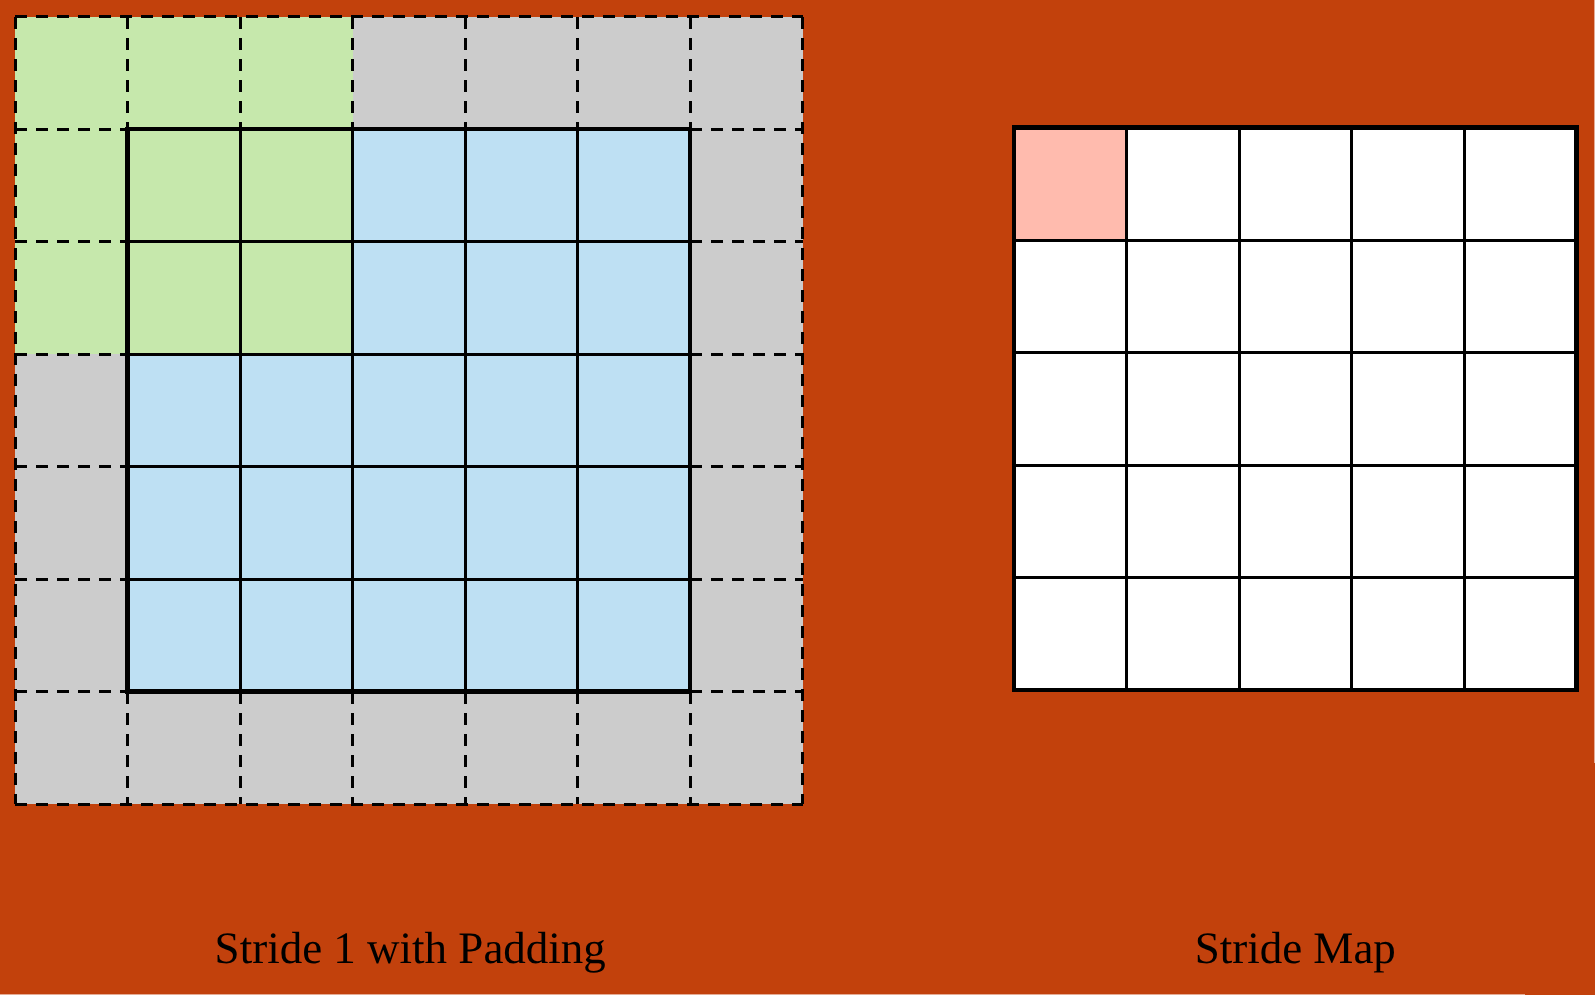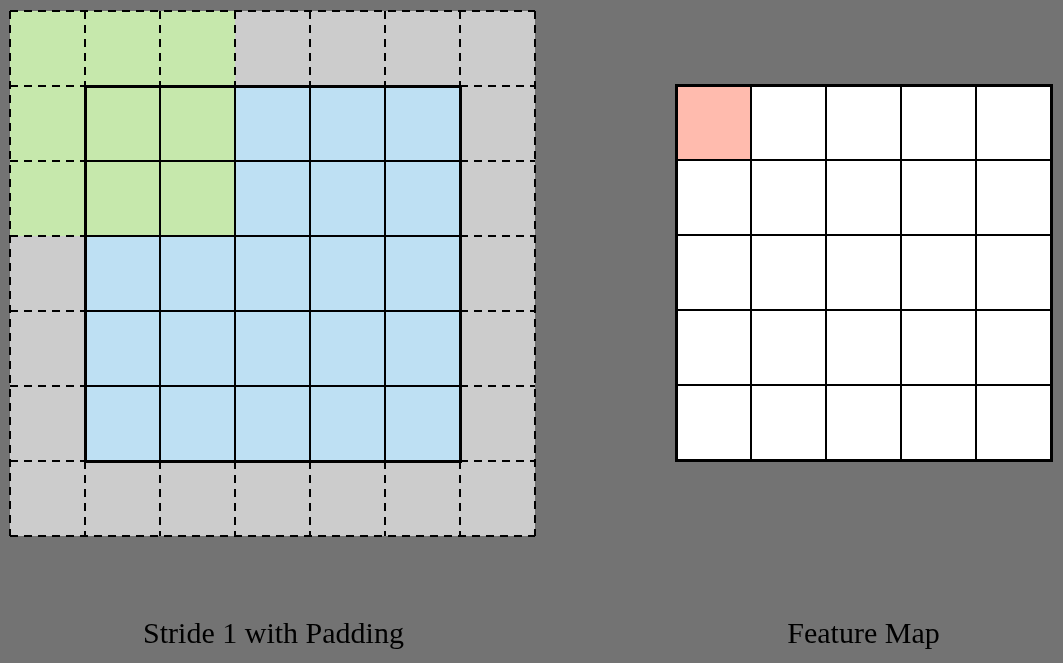--- a/index.html
+++ b/index.html
@@ -4,21 +4,21 @@
 <style>
   html, body {
     margin: 0;
     padding: 0;
     background: #ffffff;
   }
   .canvas {
     position: relative;
     width: 1063px;
     height: 663px;
-    background: #737373;
+    background: #c2410c;
     overflow: hidden;
     font-family: "Liberation Serif", "DejaVu Serif", serif;
   }
   .grid-svg {
     position: absolute;
     display: block;
   }
   #left-grid  { left: 7px;  top: 8px;  }
   #right-grid { left: 673px; top: 82px; }
   .caption {
@@ -159,15 +159,15 @@
       <line x1="0" y1="300" x2="375" y2="300" stroke="#000000" stroke-width="2"></line>
       <line x1="75" y1="0" x2="75" y2="375" stroke="#000000" stroke-width="2"></line>
       <line x1="150" y1="0" x2="150" y2="375" stroke="#000000" stroke-width="2"></line>
       <line x1="225" y1="0" x2="225" y2="375" stroke="#000000" stroke-width="2"></line>
       <line x1="300" y1="0" x2="300" y2="375" stroke="#000000" stroke-width="2"></line>
       <rect x="0" y="0" width="375" height="375" fill="none" stroke="#000000" stroke-width="3"></rect>
     </svg>
 
   <div class="caption caption-left">Stride 1 with Padding</div>
 
-  <div class="caption caption-right">Feature Map</div>
+  <div class="caption caption-right">Stride Map</div>
 
 </div>
 
 </body></html>

